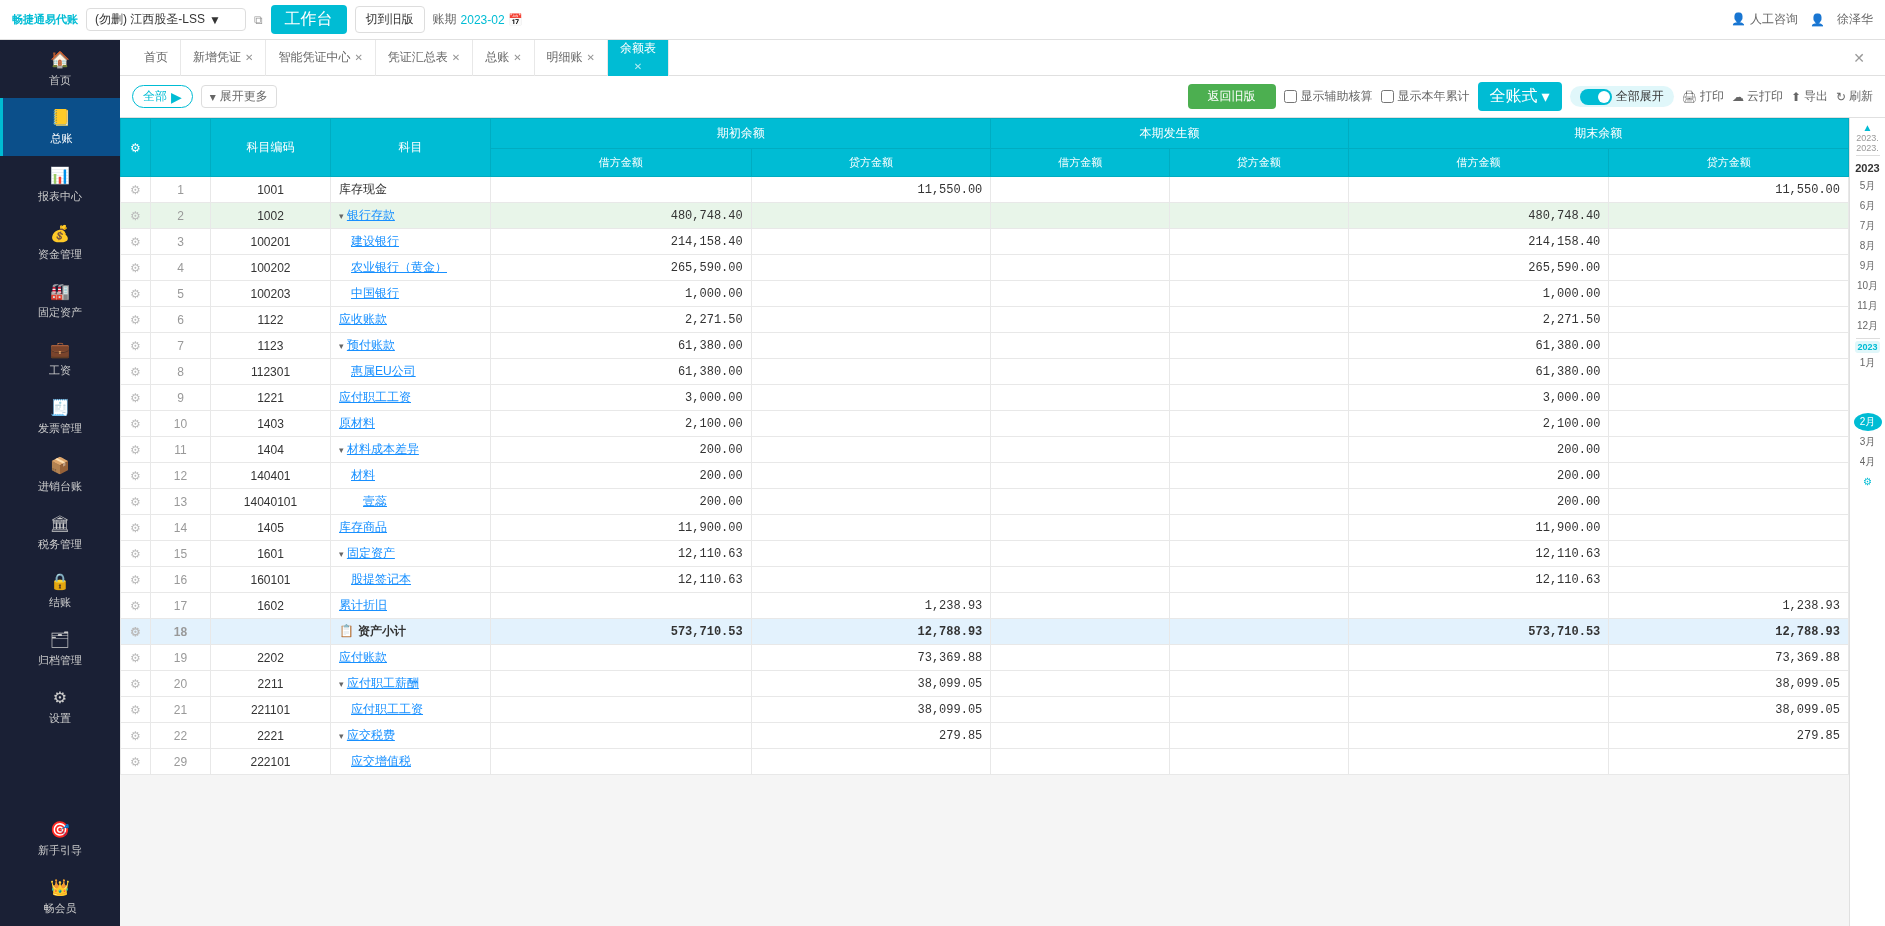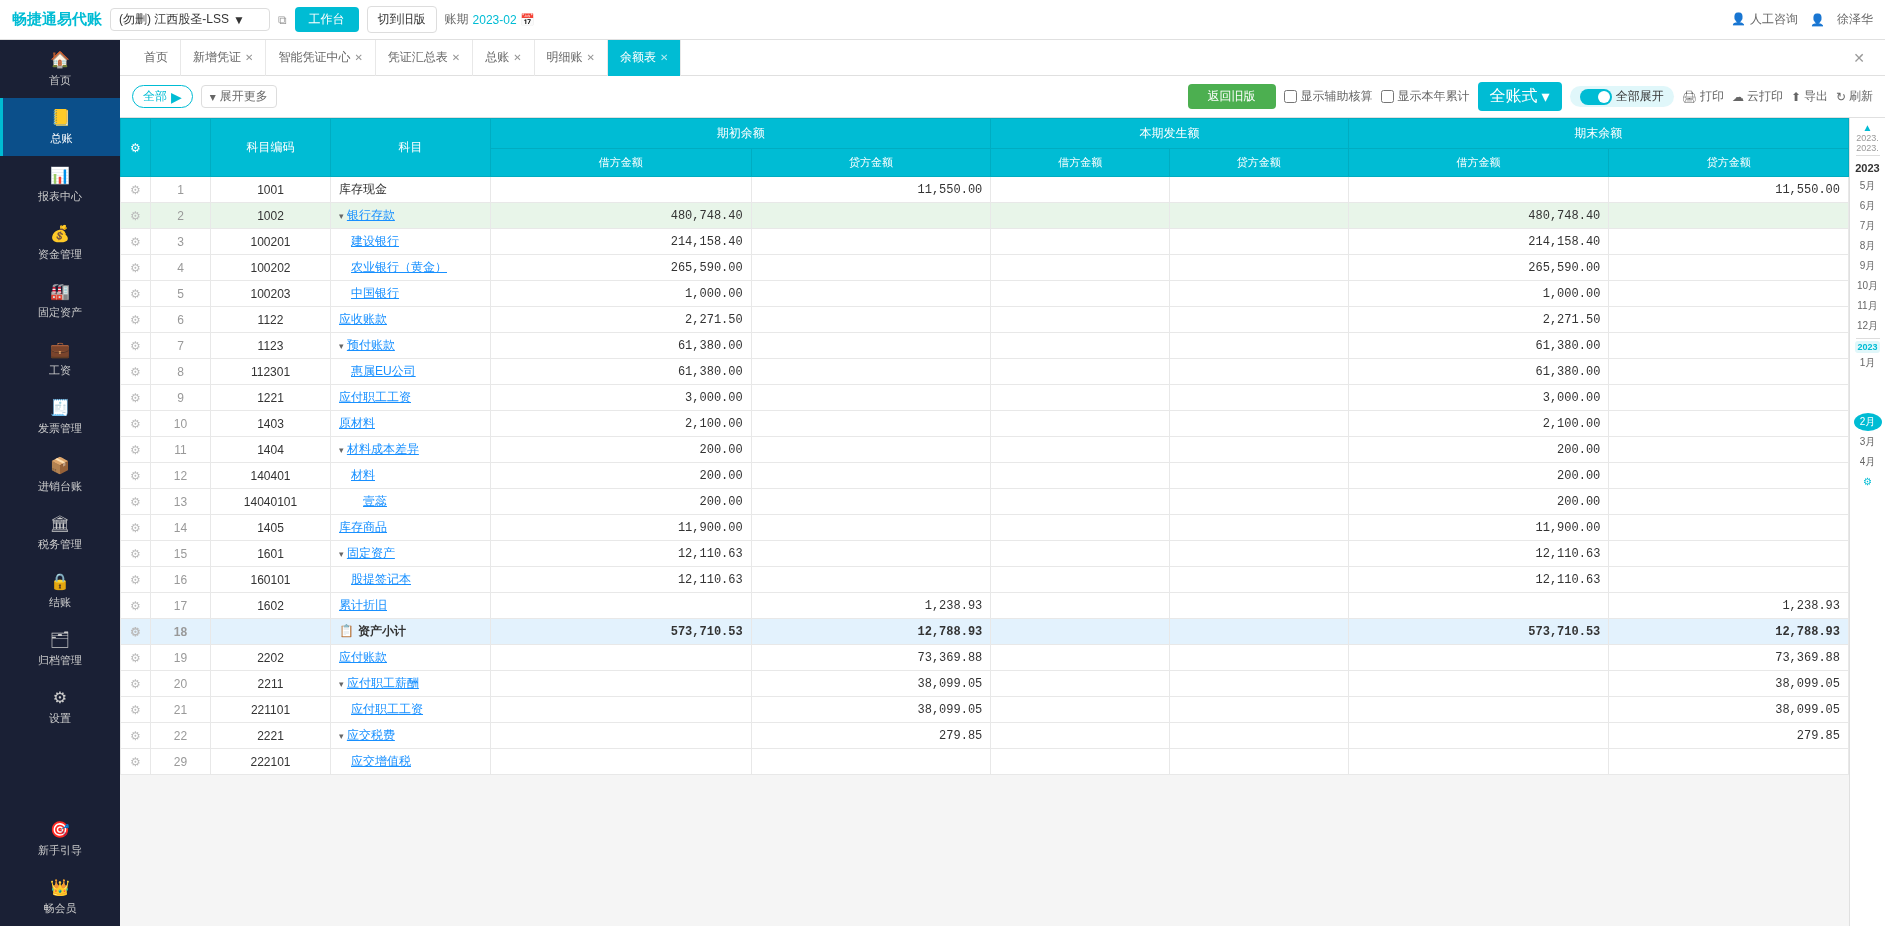--- a/index.html
+++ b/index.html
@@ -3,28 +3,28 @@
   <meta charset="utf-8">
   <style>
     * { box-sizing: border-box; margin: 0; padding: 0; }
     body { font-family: 'Microsoft YaHei', Arial, sans-serif; font-size: 12px; background: #f0f2f5; color: #333; overflow: hidden; }
 
     
     .top-bar {
       display: flex; align-items: center; background: #fff; height: 40px;
       padding: 0 12px; border-bottom: 1px solid #e0e0e0; gap: 8px;
     }
-    .app-logo { color: #00bcd4; font-size: 15px; font-weight: bold; white-space: nowrap; }
+    .app-logo { color: #00bcd4; font-size: 11px; font-weight: bold; white-space: nowrap; }
     .company-select {
       display: flex; align-items: center; border: 1px solid #ddd; border-radius: 4px;
       padding: 2px 8px; gap: 4px; cursor: pointer; font-size: 12px; min-width: 160px;
     }
     .btn-workbench {
       background: #00bcd4; color: #fff; border: none; border-radius: 4px;
-      padding: 4px 14px; cursor: pointer; font-size: 12px;
+      padding: 4px 14px; cursor: pointer; font-size: 16px;
     }
     .btn-switch {
       background: #fff; color: #333; border: 1px solid #ddd; border-radius: 4px;
       padding: 4px 10px; cursor: pointer; font-size: 12px;
     }
     .period-info { font-size: 12px; color: #666; display: flex; align-items: center; gap: 4px; }
     .top-bar-right { margin-left: auto; display: flex; align-items: center; gap: 12px; font-size: 12px; color: #666; }
 
     
     .main-layout { display: flex; height: calc(100vh - 40px); }
@@ -47,21 +47,21 @@
 
     
     .tab-bar {
       display: flex; align-items: center; background: #fff; border-bottom: 1px solid #e0e0e0;
       padding: 0 12px; height: 36px; gap: 0;
     }
     .tab {
       display: flex; align-items: center; padding: 0 12px; height: 36px; font-size: 12px;
       color: #666; cursor: pointer; border-right: 1px solid #e8e8e8; gap: 4px; white-space: nowrap;
     }
-    .tab.active { background: #00bcd4; color: #fff; }
+    .tab.active { background: #00bcd4; color: #fff; flex-direction: column; }
     .tab-close { font-size: 10px; color: inherit; cursor: pointer; opacity: 0.7; }
 
     
     .toolbar {
       display: flex; align-items: center; background: #fff; padding: 6px 12px;
       border-bottom: 1px solid #e0e0e0; gap: 8px; flex-wrap: wrap;
     }
     .filter-all {
       display: flex; align-items: center; border: 1px solid #00bcd4; border-radius: 20px;
       padding: 2px 10px; gap: 4px; font-size: 12px; color: #00bcd4; cursor: pointer;

